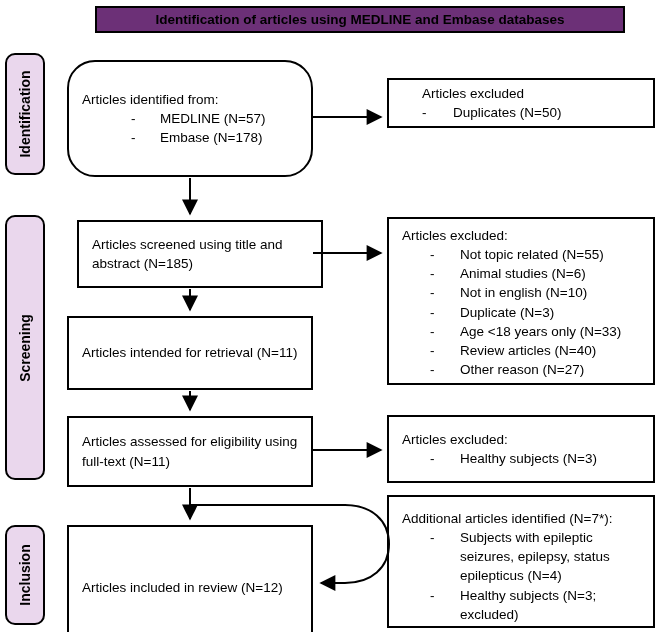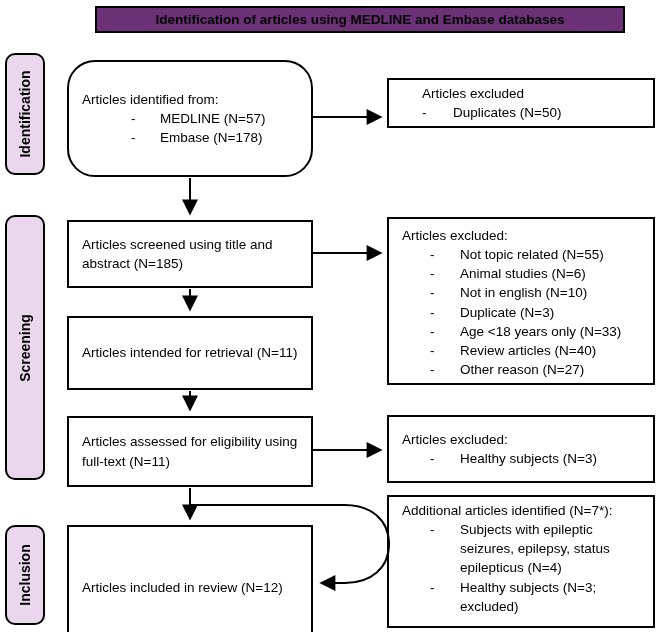--- a/index.html
+++ b/index.html
@@ -24,28 +24,28 @@
   #stage-screening { top:215px; height:265px; }
   #stage-inclusion { top:525px; height:100px; }
   .box {
     position:absolute; background:#ffffff; border:2px solid #000; box-sizing:border-box;
     font-size:13.5px; line-height:1.42; padding:6px 8px 6px 13px;
   }
   .vcenter { display:flex; flex-direction:column; justify-content:center; }
   .main { left:67px; width:246px; }
   .side { left:387px; width:268px; }
   #box-identified { top:60px; height:117px;border-radius:28px; }
-  #box-screened  { top:220px; height:68px; }
+  #box-screened  { top:220px; height:68px;margin-left:10px; }
   #box-retrieval { top:316px; height:74px; }
   #box-assessed  { top:416px; height:71px; }
   #box-included  { top:525px; height:126px; }
   #box-excl-dup  { top:78px;  height:50px; padding-left:33px; }
   #box-excl-screen { top:217px; height:168px; padding-top:7px; }
   #box-excl-ft   { top:415px; height:68px; }
-  #box-additional { top:495px; height:133px; padding-top:4px; }
+  #box-additional { top:495px; height:133px; padding-top:12px; }
   .li { display:flex; }
   .li .dash { flex:0 0 29px; }
   .main .li { padding-left:49px; }
   .side .li { padding-left:28px; }
   .side .li .dash { flex:0 0 30px; }
   #box-excl-dup .li { padding-left:0; }
   #box-excl-dup .li .dash { flex:0 0 31px; }
   .li .txt { flex:1; }
   #arrow-layer { position:absolute; left:0; top:0; pointer-events:none; z-index:5; }
 </style>

